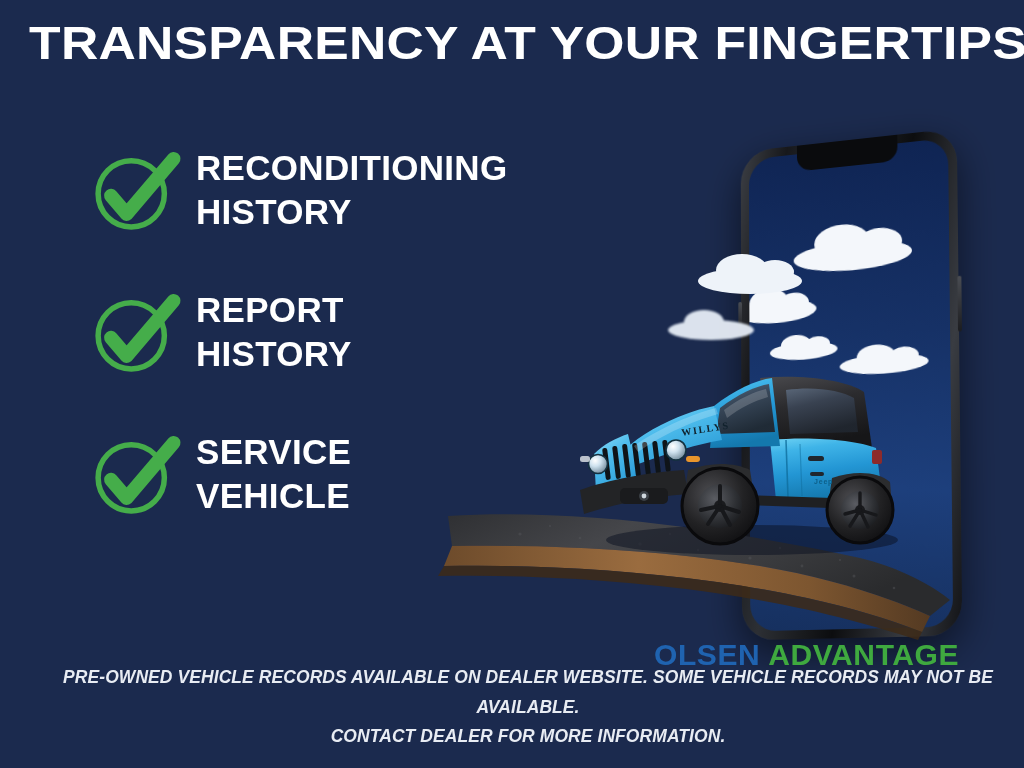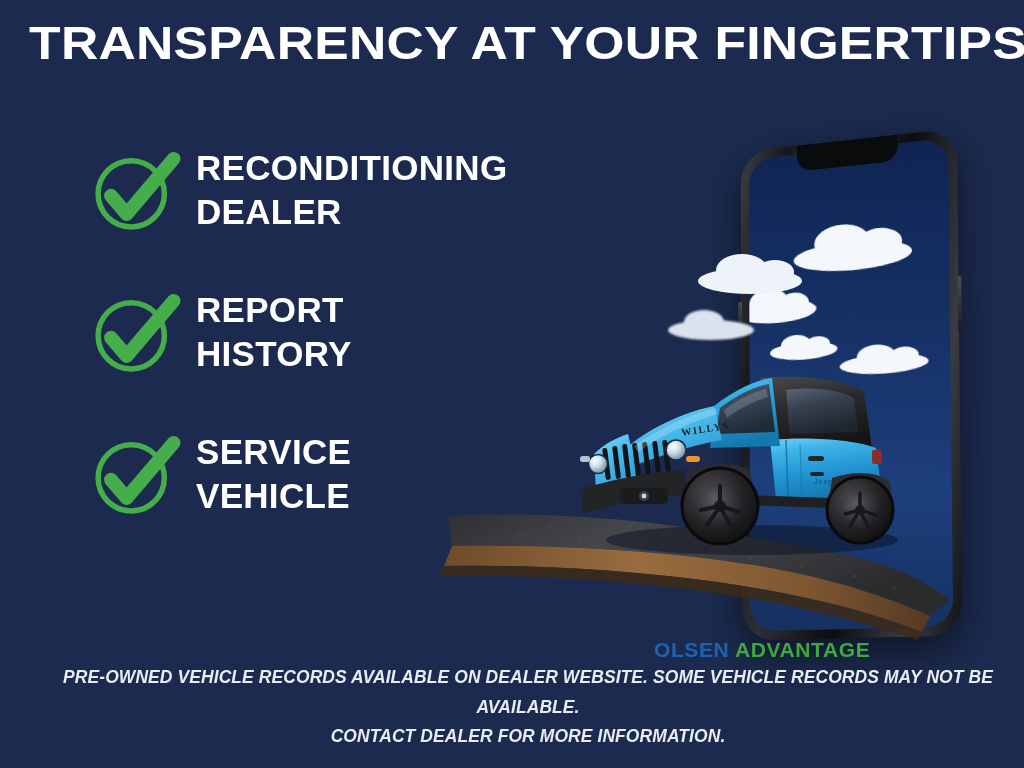--- a/index.html
+++ b/index.html
@@ -171,21 +171,21 @@
     left:128px; top:236px;
     width:360px; height:220px;
     z-index:6;
   }
 
   
   #logo {
     position:absolute;
     left:638px; top:638px;
     font-weight:700;
-    font-size:21px;
+    font-size:30px;
     letter-spacing:0.6px;
     white-space:nowrap;
     z-index:9;
   }
   #logo .olsen { color:#1f63b0; }
   #logo .advantage { color:#3fa93f; }
 
   
   #disclaimer {
     position:absolute;
@@ -213,21 +213,21 @@
   <div id="benefits">
 
     <div class="benefit">
       <span class="check-wrap">
         <svg viewBox="0 0 100 100" aria-hidden="true">
           <circle cx="47" cy="52" r="36" fill="none" stroke="#45AD4A" stroke-width="6"></circle>
           <path d="M25 54 L42 74 L93 14" fill="none" stroke="#45AD4A" stroke-width="15" stroke-linecap="round" stroke-linejoin="round"></path>
         </svg>
       </span>
       <span class="benefit-label">RECONDITIONING
-DEALER</span>
+HISTORY</span>
     </div>
 
     <div class="benefit">
       <span class="check-wrap">
         <svg viewBox="0 0 100 100" aria-hidden="true">
           <circle cx="47" cy="52" r="36" fill="none" stroke="#45AD4A" stroke-width="6"></circle>
           <path d="M25 54 L42 74 L93 14" fill="none" stroke="#45AD4A" stroke-width="15" stroke-linecap="round" stroke-linejoin="round"></path>
         </svg>
       </span>
       <span class="benefit-label">REPORT

